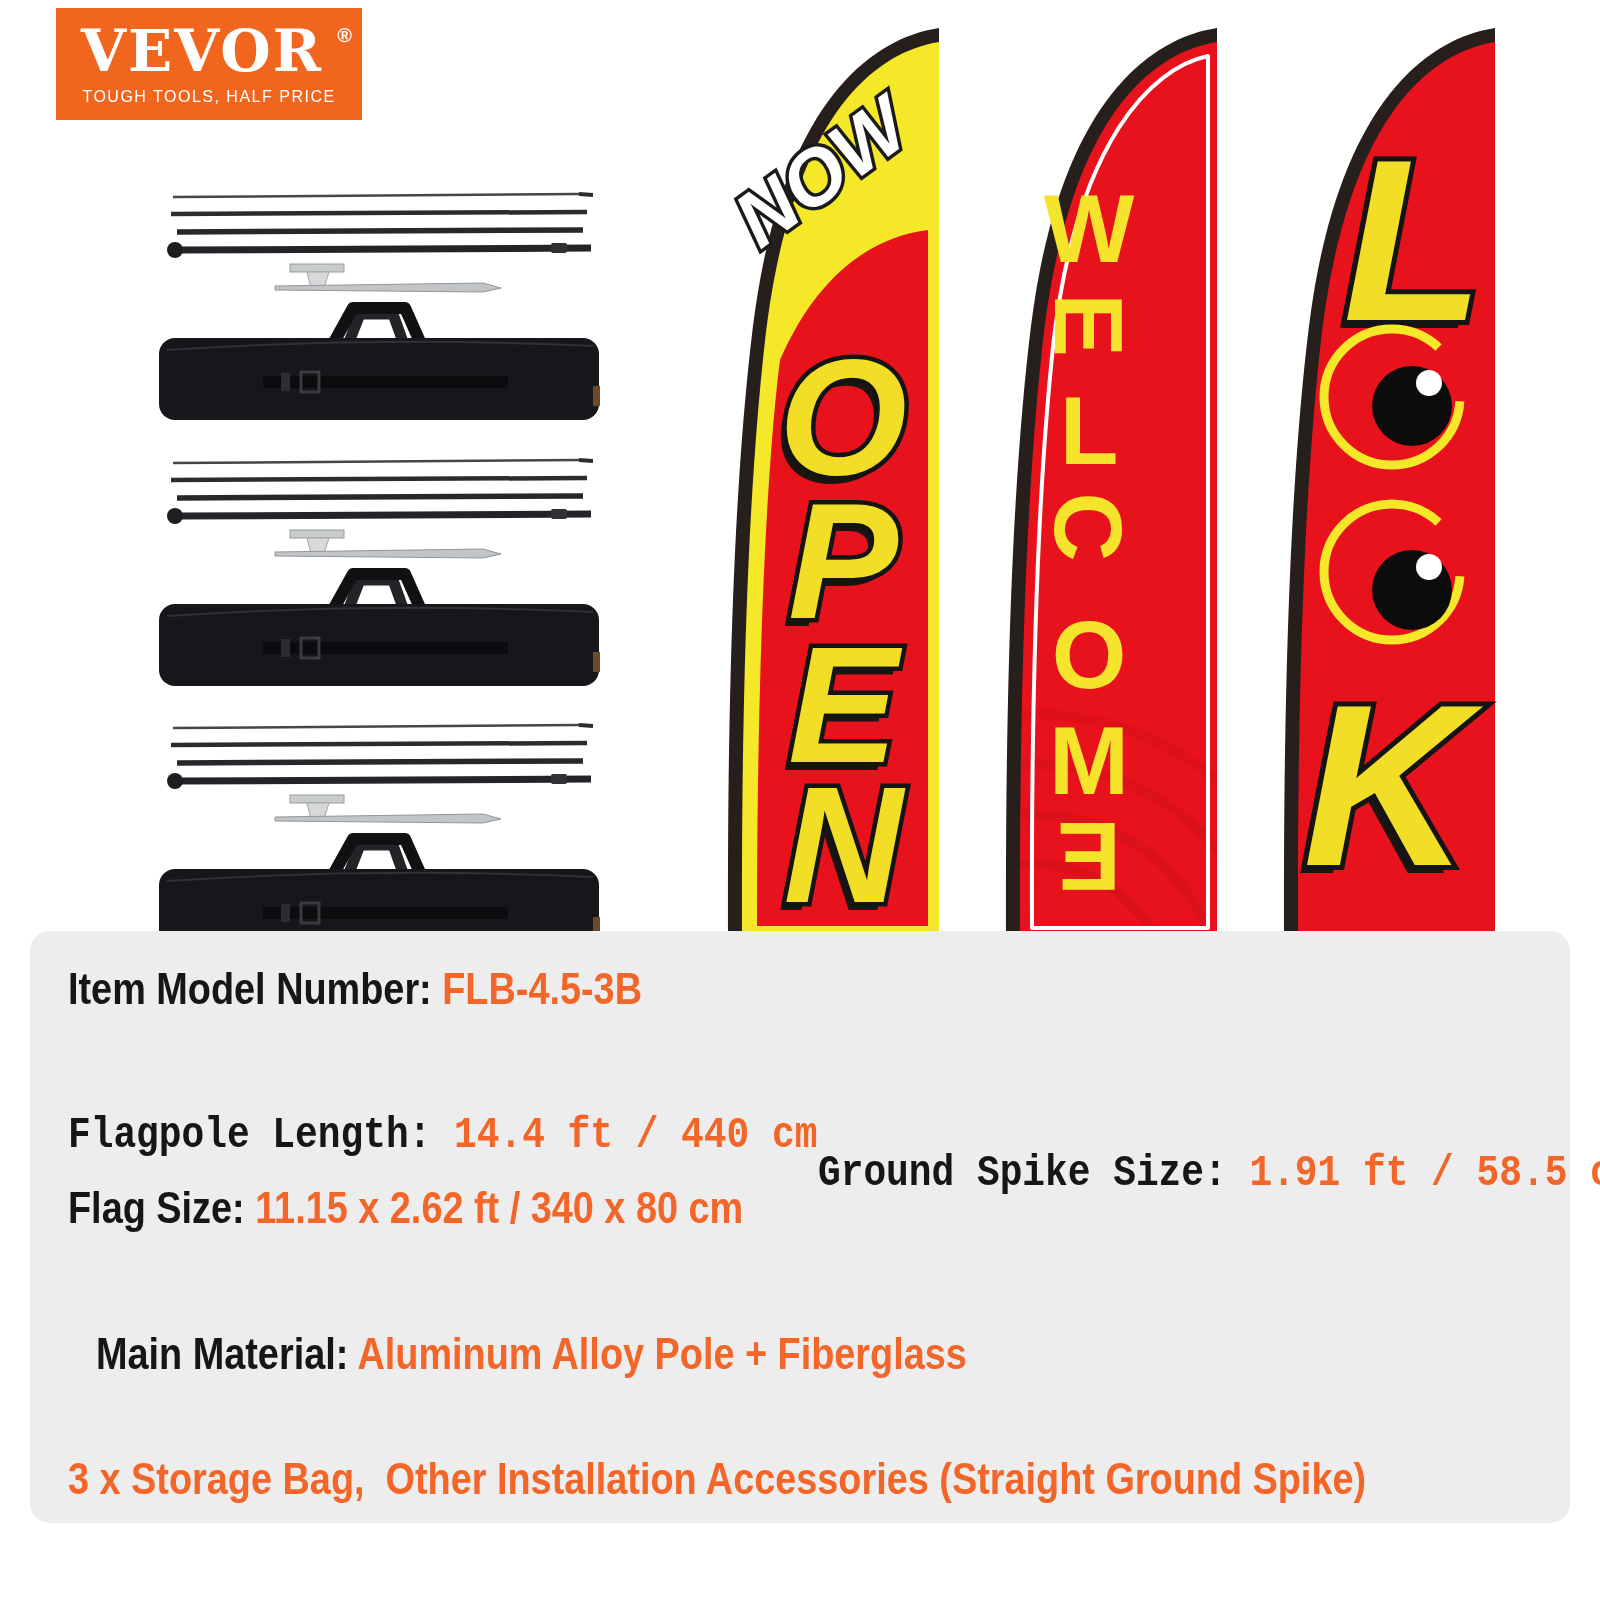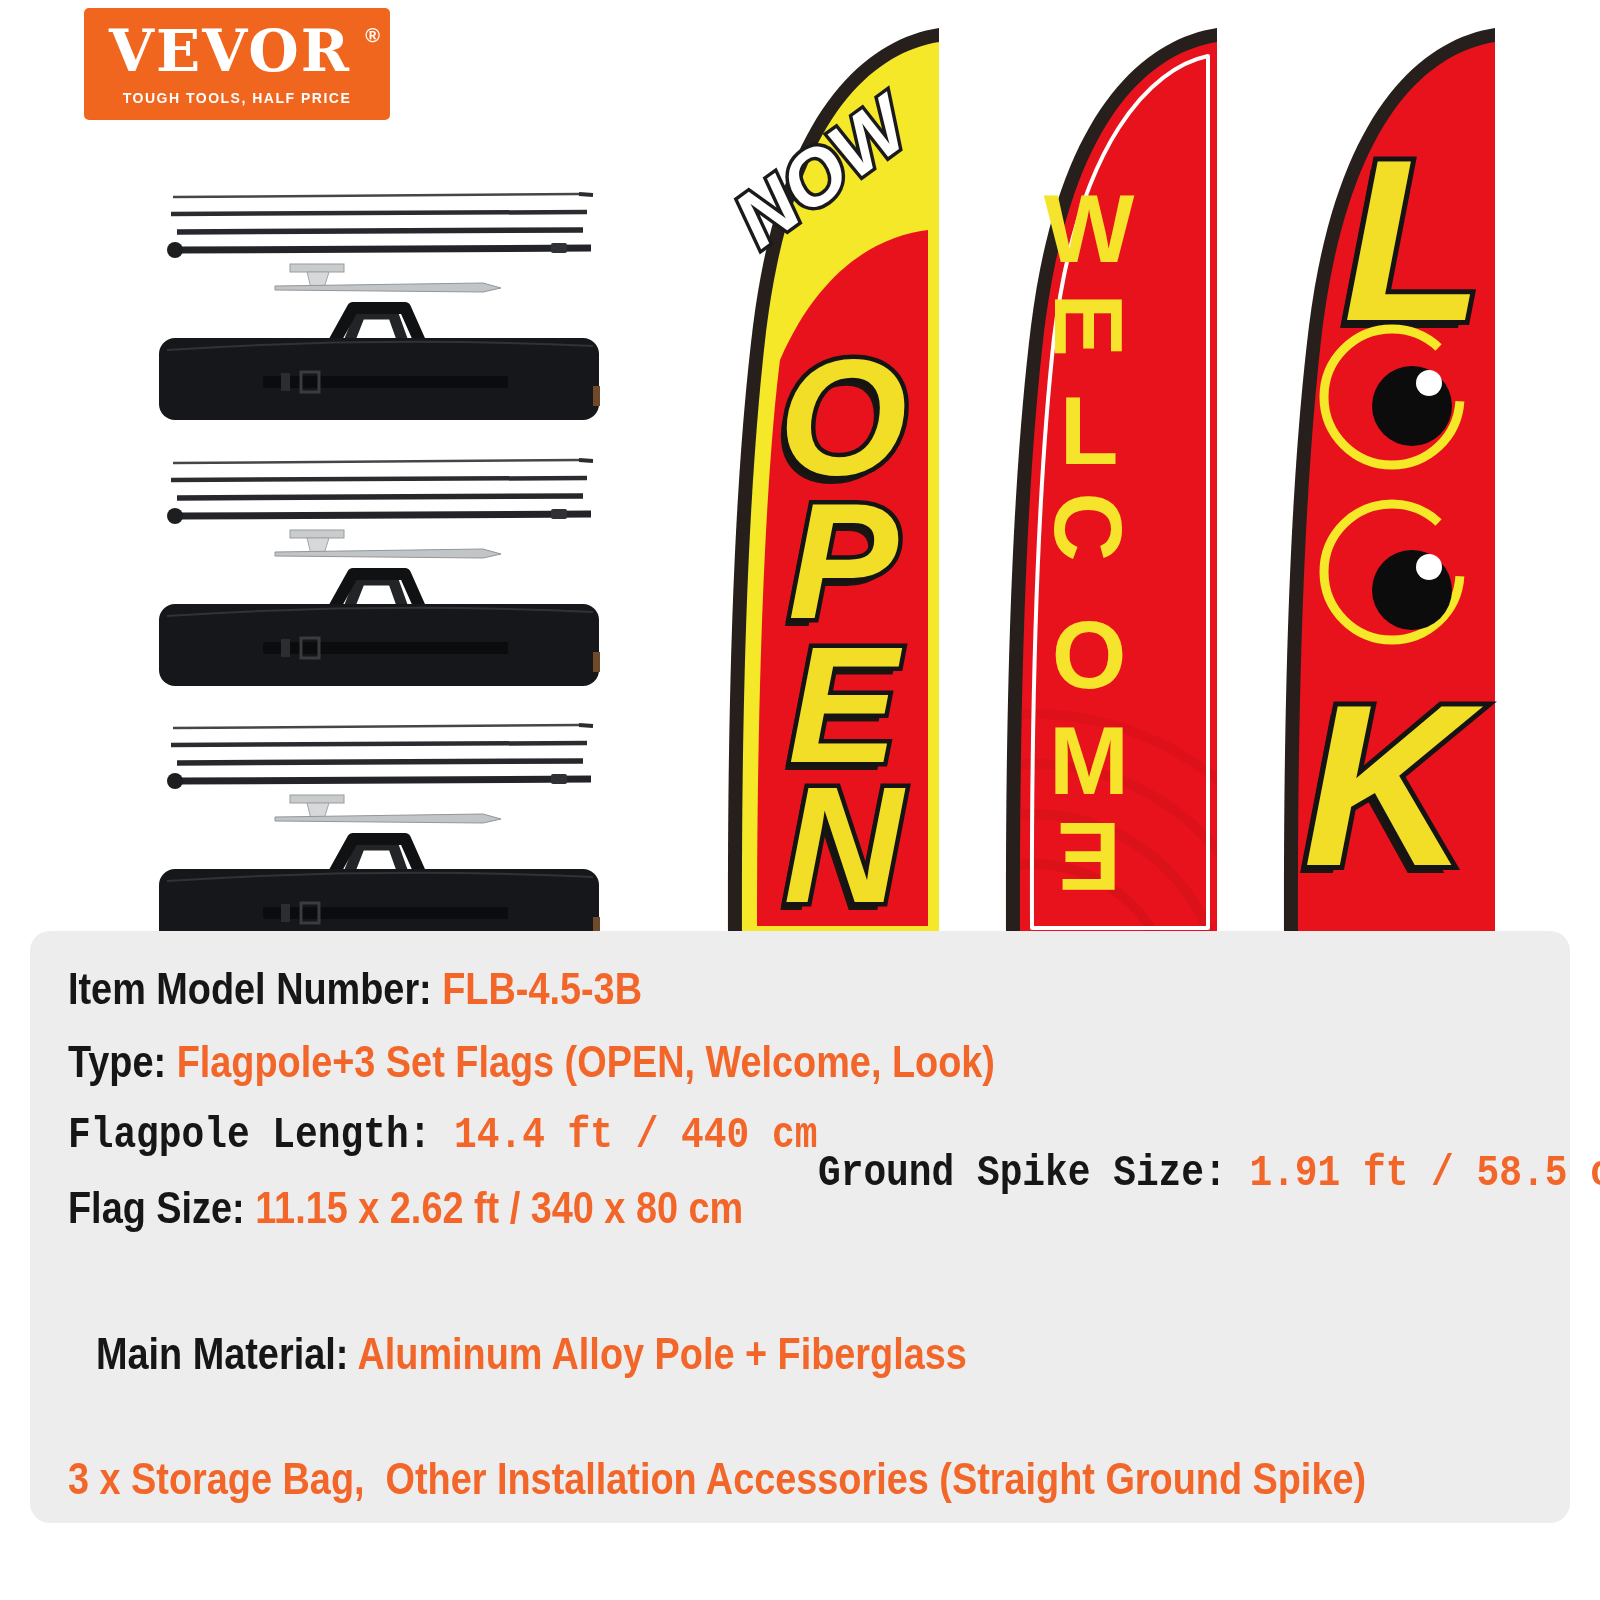--- a/index.html
+++ b/index.html
@@ -1,26 +1,26 @@
 <!DOCTYPE html>
 <html><head>
 <meta charset="utf-8">
 <style>
   html,body{margin:0;padding:0;background:#ffffff;}
   .stage{position:relative;width:1600px;height:1600px;background:#ffffff;overflow:hidden;
          font-family:"Liberation Sans",sans-serif;}
 
   
   .logo{position:absolute;left:56px;top:8px;width:306px;height:112px;background:#F0661F;
-        border-radius:5px;text-align:center;color:#fff;margin-left:28px;}
+        border-radius:0;text-align:center;color:#fff;}
   .logo .brand{position:absolute;left:0;right:14px;top:14px;
         font-family:"DejaVu Serif",serif;font-weight:bold;font-size:58px;line-height:58px;letter-spacing:2px;}
   .logo .reg{position:absolute;right:10px;top:16px;font-size:20px;font-weight:bold;
         font-family:"Liberation Sans",sans-serif;}
-  .logo .tagline{position:absolute;left:0;right:0;bottom:14px;font-weight:bold;font-size:14px;
+  .logo .tagline{position:absolute;left:0;right:0;bottom:14px;font-weight:normal;font-size:16px;
         letter-spacing:1.5px;}
 
   
   .kit{position:absolute;left:153px;width:450px;height:235px;}
   .kit1{top:190px;} .kit2{top:456px;} .kit3{top:721px;}
 
   
   .flag{position:absolute;top:24px;width:246px;height:918px;}
   .flag-open{left:695px;} .flag-welcome{left:973px;} .flag-look{left:1251px;}
   .flag text{font-family:"Liberation Sans",sans-serif;font-weight:bold;}
@@ -155,23 +155,20 @@
       <text x="52" y="841" fill="#F2DE26" stroke="#141414" stroke-width="10" paint-order="stroke">K</text>
     </g>
   </svg>
 
   <div class="panel">
 
     <div class="srow r1">
       <span class="tseg"><span class="lbl">Item Model Number:</span><span> </span><span class="val">FLB-4.5-3B</span></span>
     </div>
 
-    <div class="srow r2">
-      <span class="tseg"><span class="lbl">Type:</span><span> </span><span class="val">Flagpole+3 Set Flags (OPEN, Welcome, Look)</span></span>
-    </div>
 
     <div class="srow r3">
       <span class="tseg"><span class="lbl">Flagpole Length:</span><span> </span><span class="val">14.4 ft / 440 cm</span></span>
       <span class="rgroup" style="left:750px"><span class="tseg"><span class="lbl">Ground Spike Size:</span><span> </span><span class="val">1.91 ft / 58.5 cm</span></span></span>
     </div>
 
     <div class="srow r4">
       <span class="tseg"><span class="lbl">Flag Size:</span><span> </span><span class="val">11.15 x 2.62 ft / 340 x 80 cm</span></span>
     </div>
 

